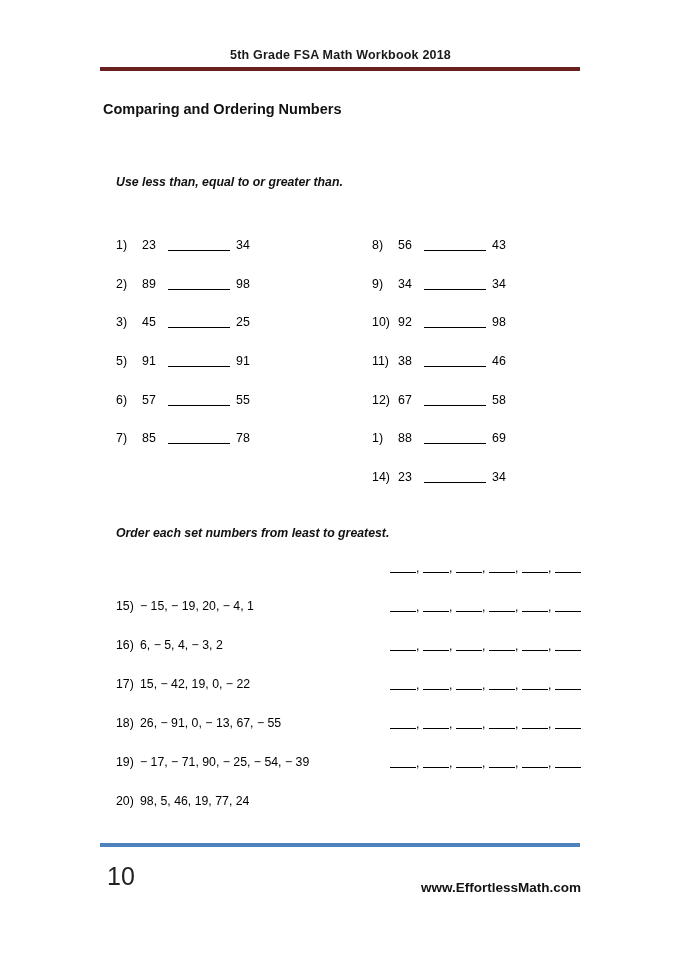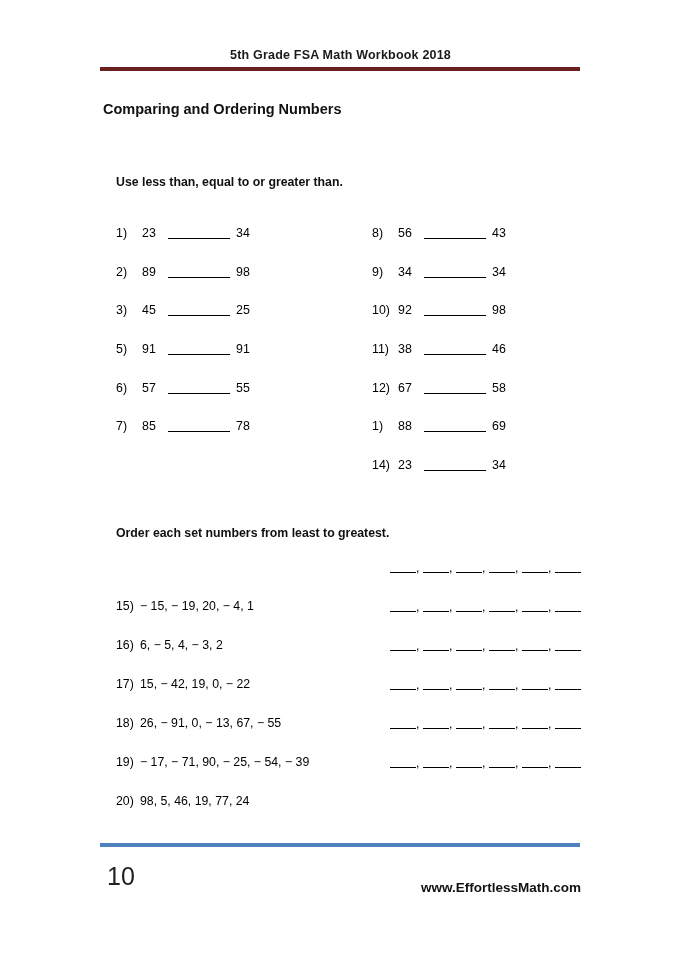--- a/index.html
+++ b/index.html
@@ -53,20 +53,21 @@
     font-weight: bold;
     color: #111;
   }
 
   
   .instruction {
     position: absolute;
     font-size: 12.3px;
     font-weight: bold;
     color: #111;
+    font-style: italic;
   }
   .instr-1 { left: 116px; top: 175px; }
   .instr-2 { left: 116px; top: 509px; margin-top: 17px; }
 
   
   .compare-col {
     position: absolute;
     top: 226px;
   }
   .compare-col.left  { left: 116px; width: 250px; }
@@ -79,20 +80,21 @@
     white-space: nowrap;
   }
   .prob .num {
     display: inline-block;
     width: 26px;
     text-align: left;
   }
   .prob .a {
     display: inline-block;
     min-width: 22px;
+    margin-top: 12px;
   }
   .prob .blank {
     display: inline-block;
     width: 62px;
     border-bottom: 1.3px solid #000;
     margin: 0 6px 0 4px;
     height: 12px;
     vertical-align: -2px;
   }
   .prob .b {

